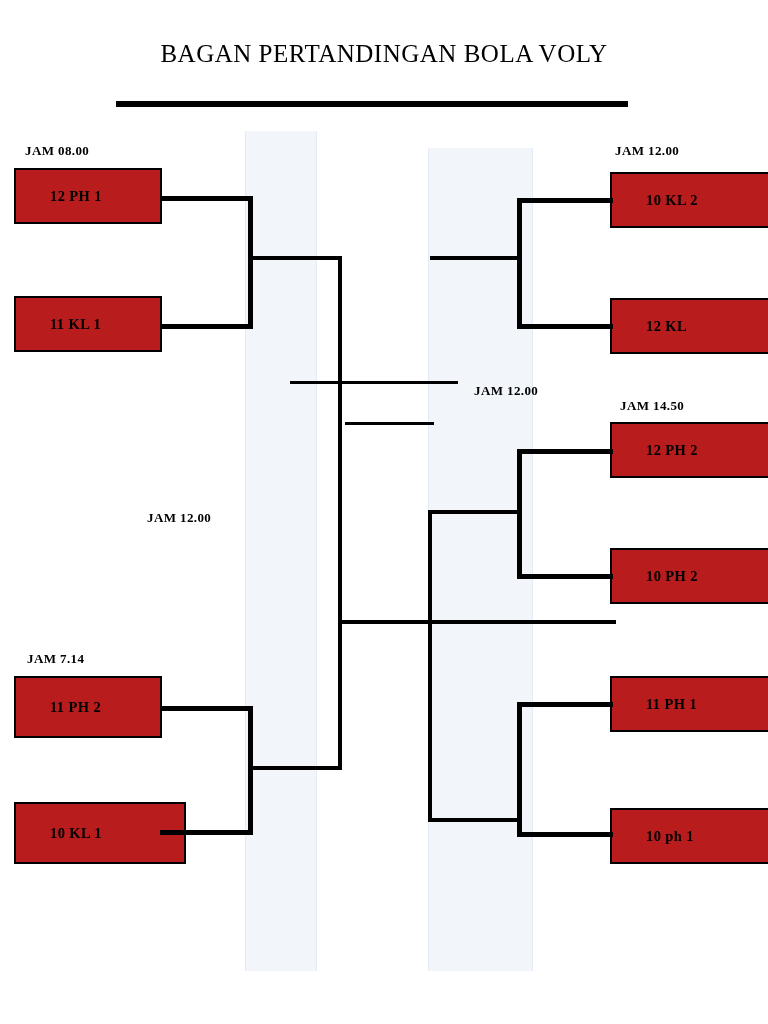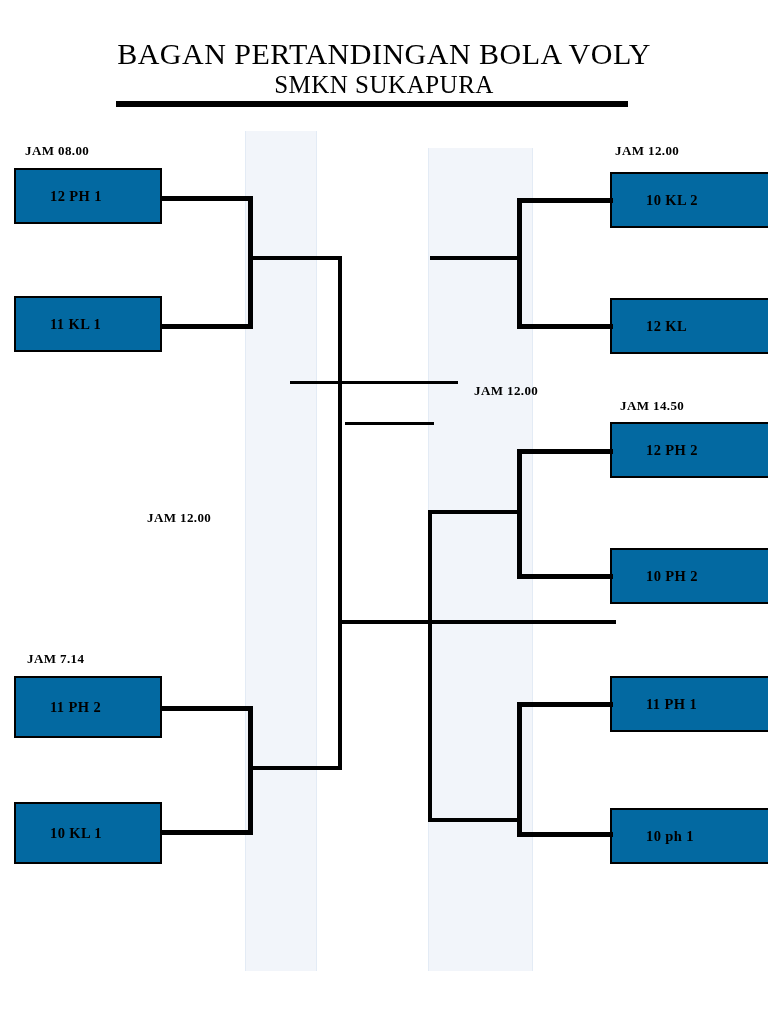--- a/index.html
+++ b/index.html
@@ -17,21 +17,21 @@
 
   
   #title-block {
     position: absolute;
     top: 38px;
     left: 0;
     width: 768px;
     text-align: center;
   }
   #title-line-1 {
-    font-size: 30px;
+    font-size: 25px;
     letter-spacing: 0.5px;
     color: #000;
     line-height: 31px;
   }
   #title-line-2 {
     font-size: 25px;
     letter-spacing: 0.5px;
     color: #000;
     line-height: 31px;
   }
@@ -48,21 +48,21 @@
   .guide-band {
     position: absolute;
     background: #f2f5fa;
     border-left: 1px solid #e3ebf5;
     border-right: 1px solid #e3ebf5;
   }
 
   
   .team-box {
     position: absolute;
-    background: #0369a1;
+    background: #b91c1c;
     border: 2px solid #000000;
     box-sizing: border-box;
     display: flex;
     align-items: center;
     font-size: 14.5px;
     font-weight: bold;
     color: #000;
     letter-spacing: 0.4px;
   }
   .team-box.left {
@@ -90,35 +90,34 @@
   .line-v {
     position: absolute;
     background: #000;
   }
 </style>
 </head>
 <body>
 
 <div id="title-block">
   <div id="title-line-1">BAGAN PERTANDINGAN BOLA VOLY</div>
-  <div id="title-line-2">SMKN SUKAPURA</div>
 </div>
 <div id="title-rule"></div>
 
 <div class="guide-band" style="left:245px; top:131px; width:70px; height:840px;"></div>
 <div class="guide-band" style="left:428px; top:148px; width:103px; height:823px;"></div>
 
 <div class="time-label" style="left:25px; top:143px;">JAM 08.00</div>
 <div class="time-label" style="left:27px; top:651px;">JAM 7.14</div>
 <div class="time-label" style="left:147px; top:510px;">JAM 12.00</div>
 
 <div class="team-box left" style="left:14px; top:168px; width:148px; height:56px;">12  PH 1</div>
 <div class="team-box left" style="left:14px; top:296px; width:148px; height:56px;">11 KL 1</div>
 <div class="team-box left" style="left:14px; top:676px; width:148px; height:62px;text-align:right;">11 PH 2</div>
-<div class="team-box left" style="left:14px; top:802px; width:148px; height:62px;">10  KL 1</div>
+<div class="team-box left" style="left:14px; top:802px; width:172px; height:62px;">10  KL 1</div>
 
 <div class="line-h" style="left:160px; top:196px; width:92px; height:5px;"></div>
 <div class="line-h" style="left:160px; top:324px; width:92px; height:5px;"></div>
 <div class="line-v" style="left:248px; top:196px; width:5px; height:133px;"></div>
 <div class="line-h" style="left:252px; top:256px; width:90px; height:4px;"></div>
 
 <div class="line-h" style="left:160px; top:706px; width:92px; height:5px;"></div>
 <div class="line-h" style="left:160px; top:830px; width:92px; height:5px;"></div>
 <div class="line-v" style="left:248px; top:706px; width:5px; height:129px;"></div>
 <div class="line-h" style="left:252px; top:766px; width:90px; height:4px;"></div>

